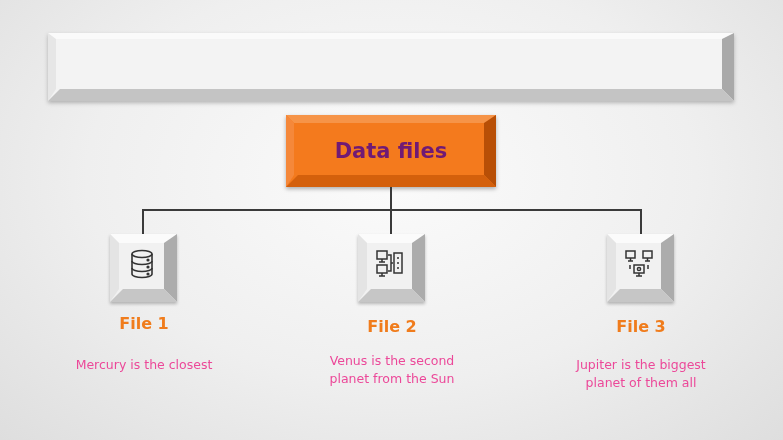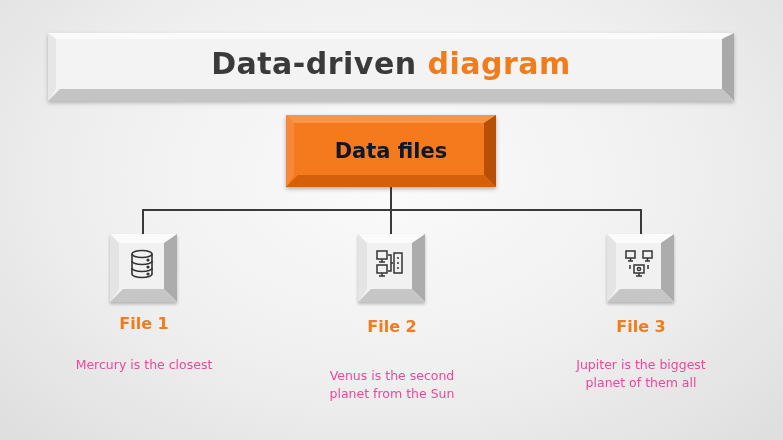--- a/index.html
+++ b/index.html
@@ -26,21 +26,21 @@
   .orange-box{left:286px;top:115px;width:210px;height:72px;background:#f47a1d;
     box-shadow:0 2px 4px rgba(0,0,0,0.3);}
   .orange-box .edge-top{position:absolute;left:0;top:0;right:0;height:8px;background:#f69448;
     clip-path:polygon(0 0,100% 0,calc(100% - 8px) 100%,8px 100%);}
   .orange-box .edge-bottom{position:absolute;left:0;bottom:0;right:0;height:12px;background:#d4600c;
     clip-path:polygon(12px 0,calc(100% - 12px) 0,100% 100%,0 100%);}
   .orange-box .edge-left{position:absolute;left:0;top:0;bottom:0;width:8px;background:#f5883a;
     clip-path:polygon(0 0,100% 8px,100% calc(100% - 12px),0 100%);}
   .orange-box .edge-right{position:absolute;right:0;top:0;bottom:0;width:12px;background:#b84f06;
     clip-path:polygon(0 8px,100% 0,100% 100%,0 calc(100% - 12px));}
-  .orange-text{position:absolute;left:0;right:0;top:24px;text-align:center;color:#0f172a;
+  .orange-text{position:absolute;left:0;right:0;top:24px;text-align:center;color:#701a75;
     font-size:21px;font-weight:bold;}
   
   .line{position:absolute;background:#3a3a3a;}
   
   .icon-box{width:67px;height:68px;top:234px;background:#f1f1f1;
     box-shadow:0 2px 3px rgba(0,0,0,0.25);}
   .icon-box .edge-top{position:absolute;left:0;top:0;right:0;height:9px;background:#fbfbfb;
     clip-path:polygon(0 0,100% 0,calc(100% - 9px) 100%,9px 100%);}
   .icon-box .edge-bottom{position:absolute;left:0;bottom:0;right:0;height:13px;background:#c6c6c6;
     clip-path:polygon(13px 0,calc(100% - 13px) 0,100% 100%,0 100%);}
@@ -55,24 +55,20 @@
     font-size:12.5px;line-height:18px;}
 </style>
 </head>
 <body>
 
 <div class="bevel title-bar">
   <div class="edge-top"></div>
   <div class="edge-left"></div>
   <div class="edge-right"></div>
   <div class="edge-bottom"></div>
-  <div class="title-text">
-    <span>Data-driven</span>
-    <span class="accent">diagram</span>
-  </div>
 </div>
 
 <div class="bevel orange-box">
   <div class="edge-top"></div>
   <div class="edge-left"></div>
   <div class="edge-right"></div>
   <div class="edge-bottom"></div>
   <div class="orange-text">Data files</div>
 </div>
 
@@ -111,21 +107,21 @@
     <rect x="1" y="2" width="10" height="8"></rect>
     <path d="M6 10v3M3 13h6"></path>
     <rect x="1" y="16" width="10" height="8"></rect>
     <path d="M6 24v3M3 27h6"></path>
     <path d="M12 6h3v16h-3M15 14h2"></path>
     <rect x="18" y="4" width="8" height="20"></rect>
     <path d="M21 9h2M21 14h2M21 19h2"></path>
   </svg>
 </div>
 <div class="file-label" style="left:292px;top:317px;">File 2</div>
-<div class="file-desc" style="left:292px;top:367px;">
+<div class="file-desc" style="left:292px;top:352px;">
   <div>Venus is the second</div>
   <div>planet from the Sun</div>
 </div>
 
 <div class="bevel icon-box" style="left:607px;">
   <div class="edge-top"></div>
   <div class="edge-left"></div>
   <div class="edge-right"></div>
   <div class="edge-bottom"></div>
   <svg viewBox="0 0 28 30" fill="none" stroke="#333" stroke-width="1.5">

